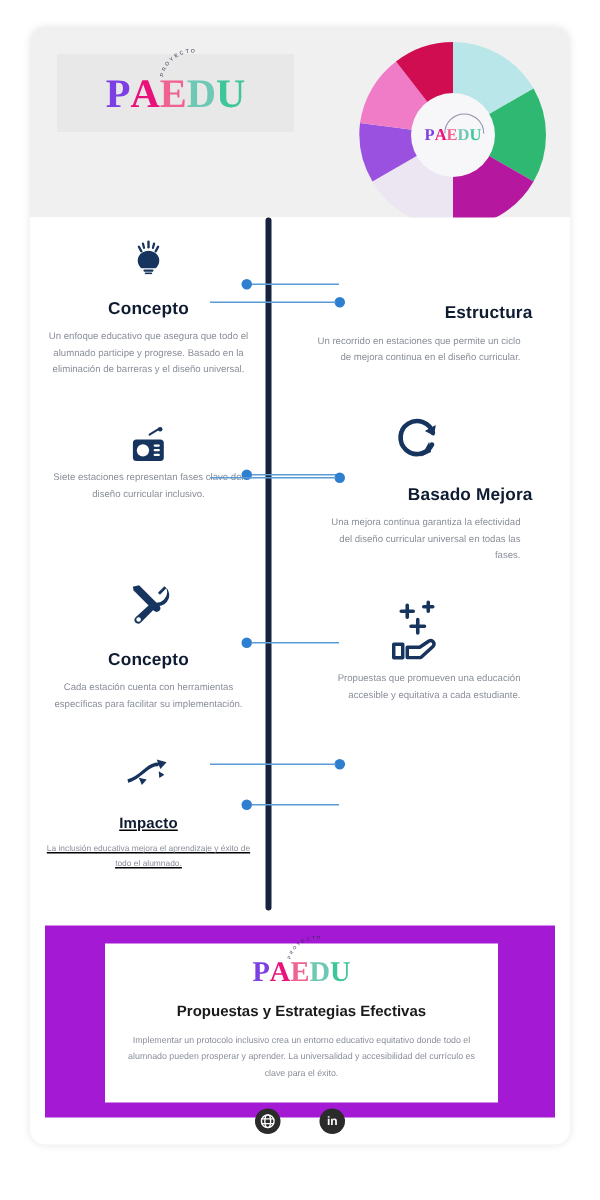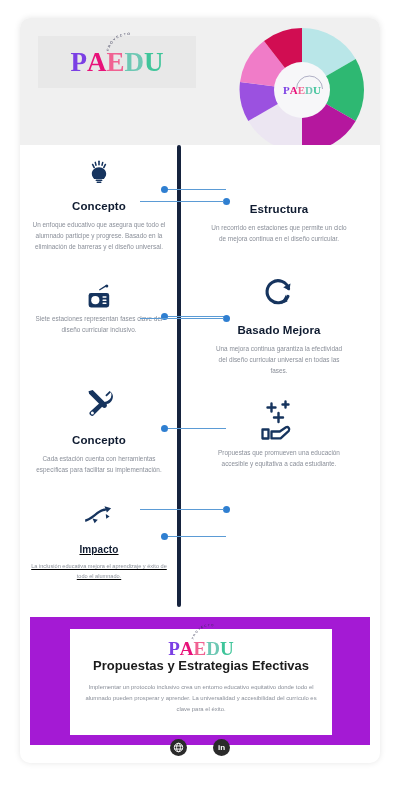--- a/index.html
+++ b/index.html
@@ -107,21 +107,21 @@
     width: 4px;
     height: 462px;
     background: #16233e;
     border-radius: 2px;
   }
   .item {
     position: absolute;
     width: 152px;
   }
   .item.left  { left: 3px;  text-align: center; }
-  .item.right { left: 183px; text-align: center; }
+  .item.right { left: 183px; text-align: right; }
 
   .icon {
     height: 34px;
     display: flex;
     align-items: flex-end;
     justify-content: center;
     margin-bottom: 3px;
   }
   .icon svg { display: block; }
 
@@ -172,23 +172,24 @@
     height: 106px;
     background: #ffffff;
   }
   .footer-logo {
     display: flex;
     justify-content: center;
     padding-top: 10px;
   }
   .footer-title {
     text-align: center;
-    font-size: 13px;
+    font-size: 10px;
     font-weight: bold;
     color: #1b1b1b;
+    margin-top: 11px;
   }
   .footer-text {
     text-align: center;
     font-size: 5.9px;
     line-height: 1.85;
     color: #8a8f99;
     margin: 9px 14px 0 14px;
   }
 
   

